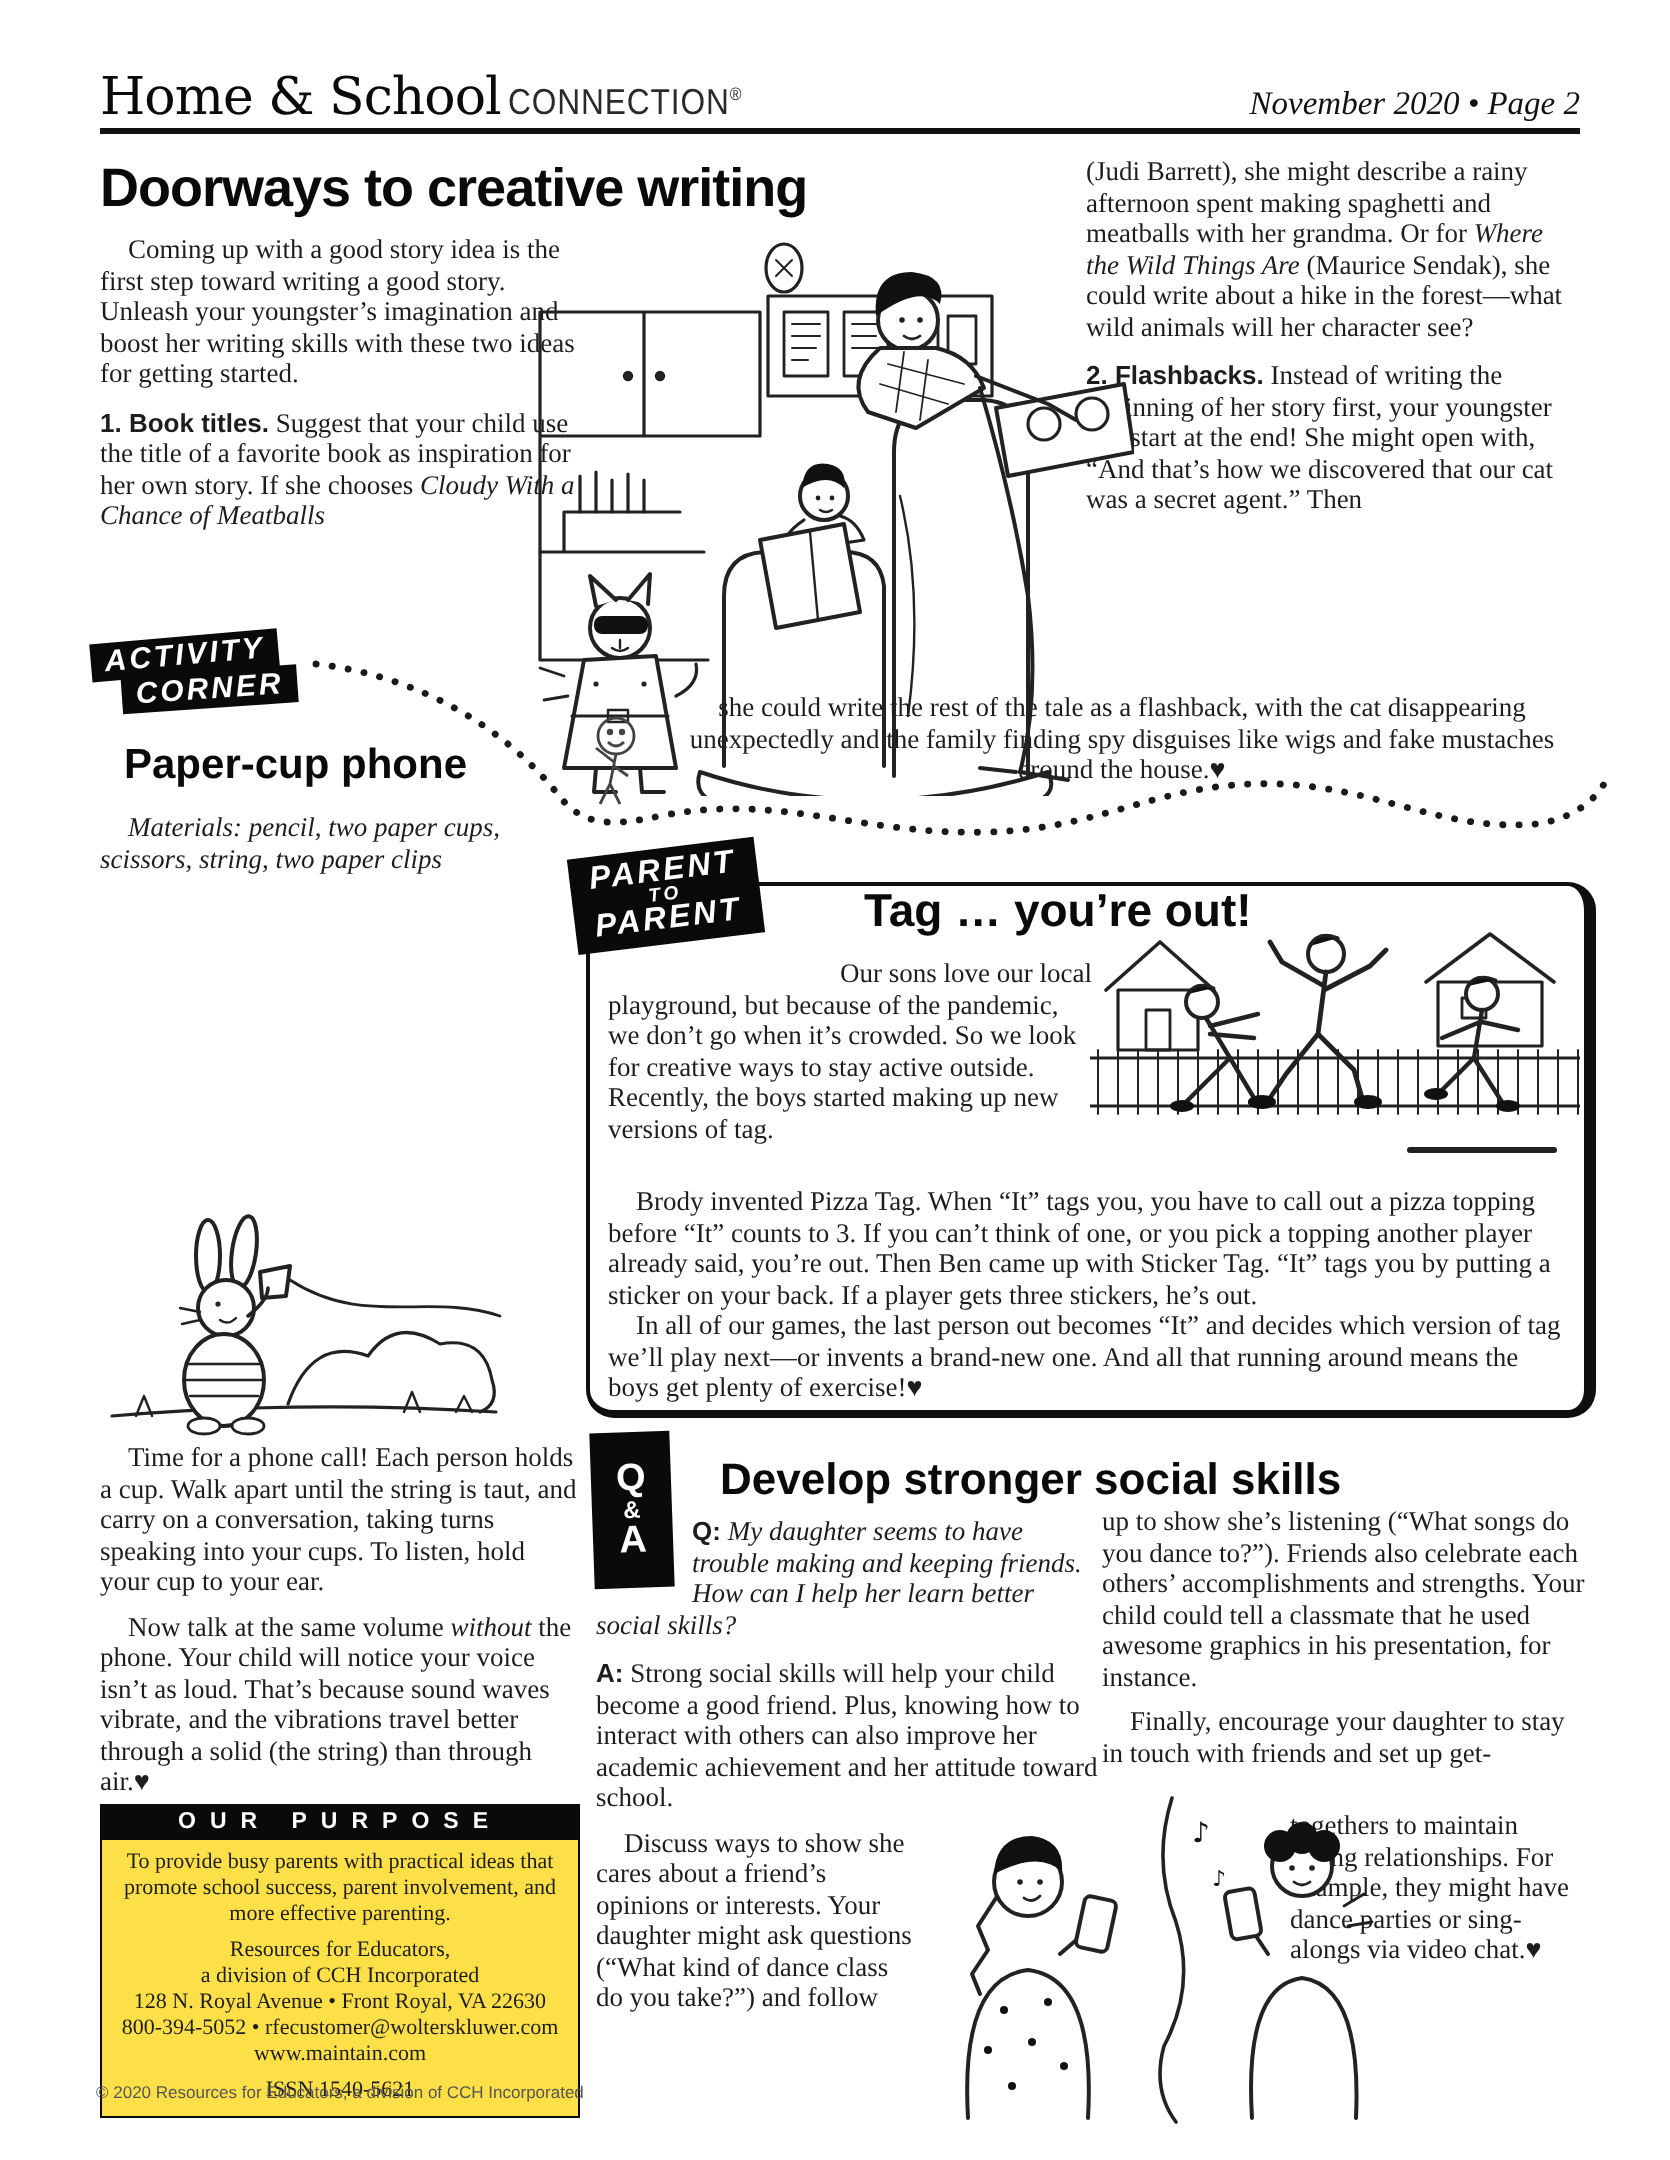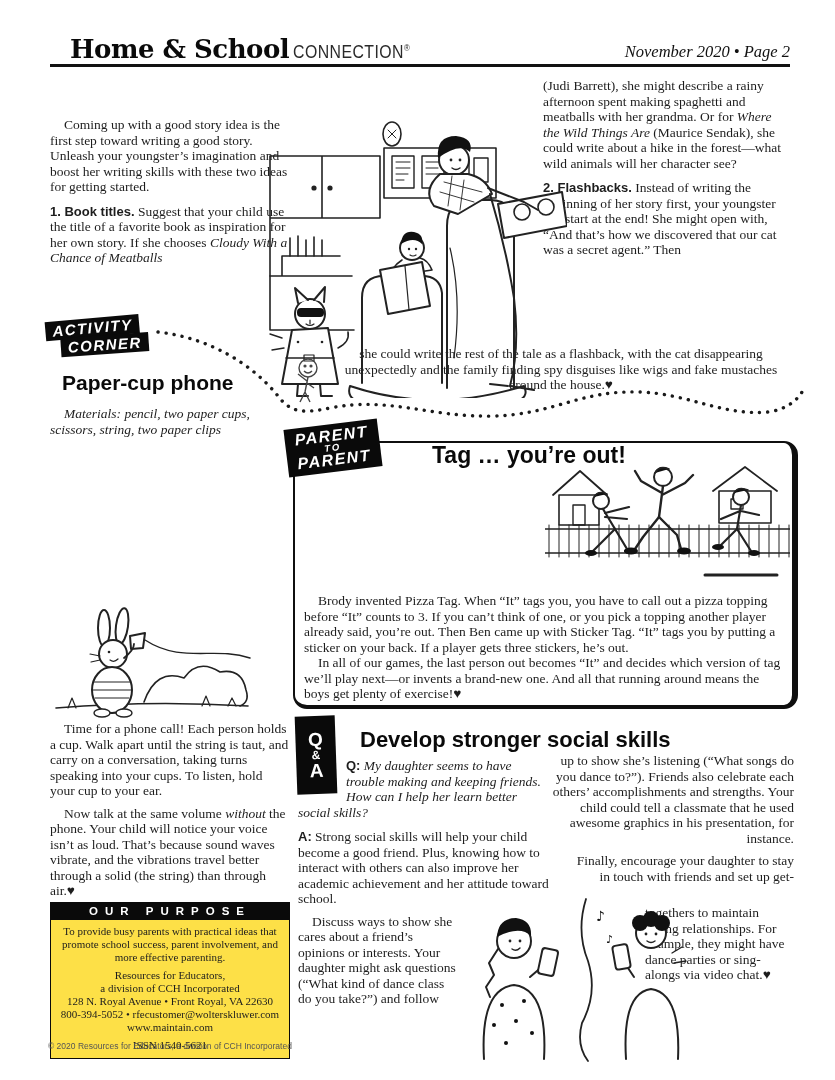--- a/index.html
+++ b/index.html
@@ -9,21 +9,21 @@
     background:#ffffff; color:#1d1d1d;
     font-family:"Liberation Serif", serif; overflow:hidden;
   }
   .abs { position:absolute; }
   .txt { font-size:13.5px; line-height:15.5px; }
   .indent { text-indent:14px; }
   .b { font-weight:normal;margin-top:20px; }
   .i { font-style:italic; }
 
   
-  .masthead-title { font-family:"DejaVu Serif", serif; font-weight:bold; font-size:26px; letter-spacing:-0.5px; color:#0a0a0a;margin-left:20px; }
+  .masthead-title { font-family:"DejaVu Serif", serif; font-weight:normal; font-size:26px; letter-spacing:-0.5px; color:#0a0a0a; }
   .masthead-sub { font-family:"Liberation Sans", sans-serif; font-size:18px; color:#2a2a2a; letter-spacing:0.5px; display:inline-block; transform:scaleX(0.88); transform-origin:left bottom; }
   .masthead-reg { font-size:9px; vertical-align:super; }
   .issue { font-style:italic; font-size:16.5px; color:#111; }
   .rule { height:2.5px; background:#111; }
 
   
   .h-article { font-family:"Liberation Sans", sans-serif; font-weight:bold; font-size:27px; letter-spacing:-0.5px; color:#0a0a0a; }
   .h-section { font-family:"Liberation Sans", sans-serif; font-weight:bold; font-size:21px; color:#0a0a0a;margin-left:12px; }
   .runin { font-family:"Liberation Sans", sans-serif; font-weight:bold; font-size:13px; }
 
@@ -66,20 +66,21 @@
 
 <div class="page">
 
   <div class="abs" style="left:50px; top:34px;">
     <span class="masthead-title">Home &amp; School</span>
     <span class="masthead-sub"><span>CONNECTION</span><span class="masthead-reg">®</span></span>
   </div>
   <div class="abs issue" style="right:45px; top:42px;">November 2020  •  Page 2</div>
   <div class="abs rule" style="left:50px; right:45px; top:64px;"></div>
 
+  <div class="abs h-article" style="left:50px; top:79px;">Doorways to creative writing</div>
 
   <div class="abs txt" style="left:50px; top:117px; width:238px;">
     <p class="indent">Coming up with a good story idea is the first step toward writing a good story. Unleash your youngster’s imagination and boost her writing skills with these two ideas for getting started.</p>
     <p style="margin-top:9px;"><span class="runin">1. Book titles.</span><span> Suggest that your child use the title of a favorite book as inspiration for her own story. If she chooses </span><span class="i">Cloudy With a Chance of Meatballs</span></p>
   </div>
 
   <div class="abs txt" style="left:543px; top:78px; width:248px;">
     <p><span>(Judi Barrett), she might describe a rainy afternoon spent making spaghetti and meatballs with her grandma. Or for </span><span class="i">Where the Wild Things Are</span><span> (Maurice Sendak), she could write about a hike in the forest—what wild animals will her character see?</span></p>
     <p style="margin-top:9px;"><span class="runin">2. Flashbacks.</span><span> Instead of writing the beginning of her story first, your youngster can start at the end! She might open with, “And that’s how we discovered that our cat was a secret agent.” Then</span></p>
   </div>
@@ -208,20 +209,21 @@
   <div class="abs p2p-box" style="left:293px; top:441px; width:505px; height:268px;"></div>
 
   <div class="abs p2p-badge" style="left:286px; top:424px;">
     <div class="w">PARENT</div>
     <div class="t">TO</div>
     <div class="w">PARENT</div>
   </div>
 
   <div class="abs h-section" style="left:420px; top:442px; font-size:23px;">Tag … you’re out!</div>
 
+  <div class="abs txt" style="left:304px; top:479px; width:243px; text-indent:116px;">Our sons love our local playground, but because of the pandemic, we don’t go when it’s crowded. So we look for creative ways to stay active outside. Recently, the boys started making up new versions of tag.</div>
 
   <svg class="illo abs" style="left:545px; top:453px;" width="245" height="140" viewBox="0 0 245 140">
     <path d="M8,42 L35,18 L62,42" stroke-width="1.8"></path>
       <rect x="14" y="42" width="40" height="30" stroke-width="1.6"></rect>
       <rect x="28" y="52" width="12" height="20" stroke-width="1.4"></rect>
     <path d="M168,38 L200,14 L232,38" stroke-width="1.8"></path>
       <rect x="174" y="38" width="52" height="32" stroke-width="1.6"></rect>
       <rect x="186" y="46" width="12" height="10" stroke-width="1.4"></rect>
     <path d="M0,76 H245 M0,100 H245" stroke-width="1.4"></path>
     <path d="M4,72 V104 M14,72 V104 M24,72 V104 M34,72 V104 M44,72 V104 M54,72 V104 M64,72 V104 M74,72 V104 M84,72 V104 M94,72 V104 M104,72 V104 M114,72 V104 M124,72 V104 M134,72 V104 M144,72 V104 M154,72 V104 M164,72 V104 M174,72 V104 M184,72 V104 M194,72 V104 M204,72 V104 M214,72 V104 M224,72 V104 M234,72 V104 M244,72 V104" stroke-width="1"></path>
@@ -261,21 +263,21 @@
   </div>
 
   <div class="abs h-section" style="left:348px; top:727px; font-size:22px;">Develop stronger social skills</div>
 
   <div class="abs txt" style="left:298px; top:758px; width:252px;">
     <p><span style="float:left; width:48px; height:34px;"></span><span class="runin">Q:</span><span class="i"> My daughter seems to have trouble making and keeping friends. How can I help her learn better social skills?</span></p>
     <p style="margin-top:9px; clear:none;"><span class="runin">A:</span><span> Strong social skills will help your child become a good friend. Plus, knowing how to interact with others can also improve her academic achievement and her attitude toward school.</span></p>
     <p class="indent" style="margin-top:7px; width:162px;">Discuss ways to show she cares about a friend’s opinions or interests. Your daughter might ask questions (“What kind of dance class do you take?”) and follow</p>
   </div>
 
-  <div class="abs txt" style="left:551px; top:753px; width:243px;text-align:right;">
+  <div class="abs txt" style="left:551px; top:753px; width:243px;">
     <p>up to show she’s listening (“What songs do you dance to?”). Friends also celebrate each others’ accomplishments and strengths. Your child could tell a classmate that he used awesome graphics in his presentation, for instance.</p>
     <p class="indent" style="margin-top:7px;">Finally, encourage your daughter to stay in touch with friends and set up get-</p>
   </div>
   <div class="abs txt heart" style="left:645px; top:905px; width:148px; font-family:'Liberation Serif',serif;">togethers to maintain strong relationships. For example, they might have dance parties or sing-alongs via video chat.♥</div>
 
   <svg class="illo abs" style="left:436px; top:893px;" width="285" height="170" viewBox="0 0 285 170">
 
     <path d="M150,6 Q140,38 152,68 Q162,100 146,130 Q140,152 152,168" stroke-width="1.8"></path>
 
     <circle cx="78" cy="48" r="17" fill="#fff"></circle>

